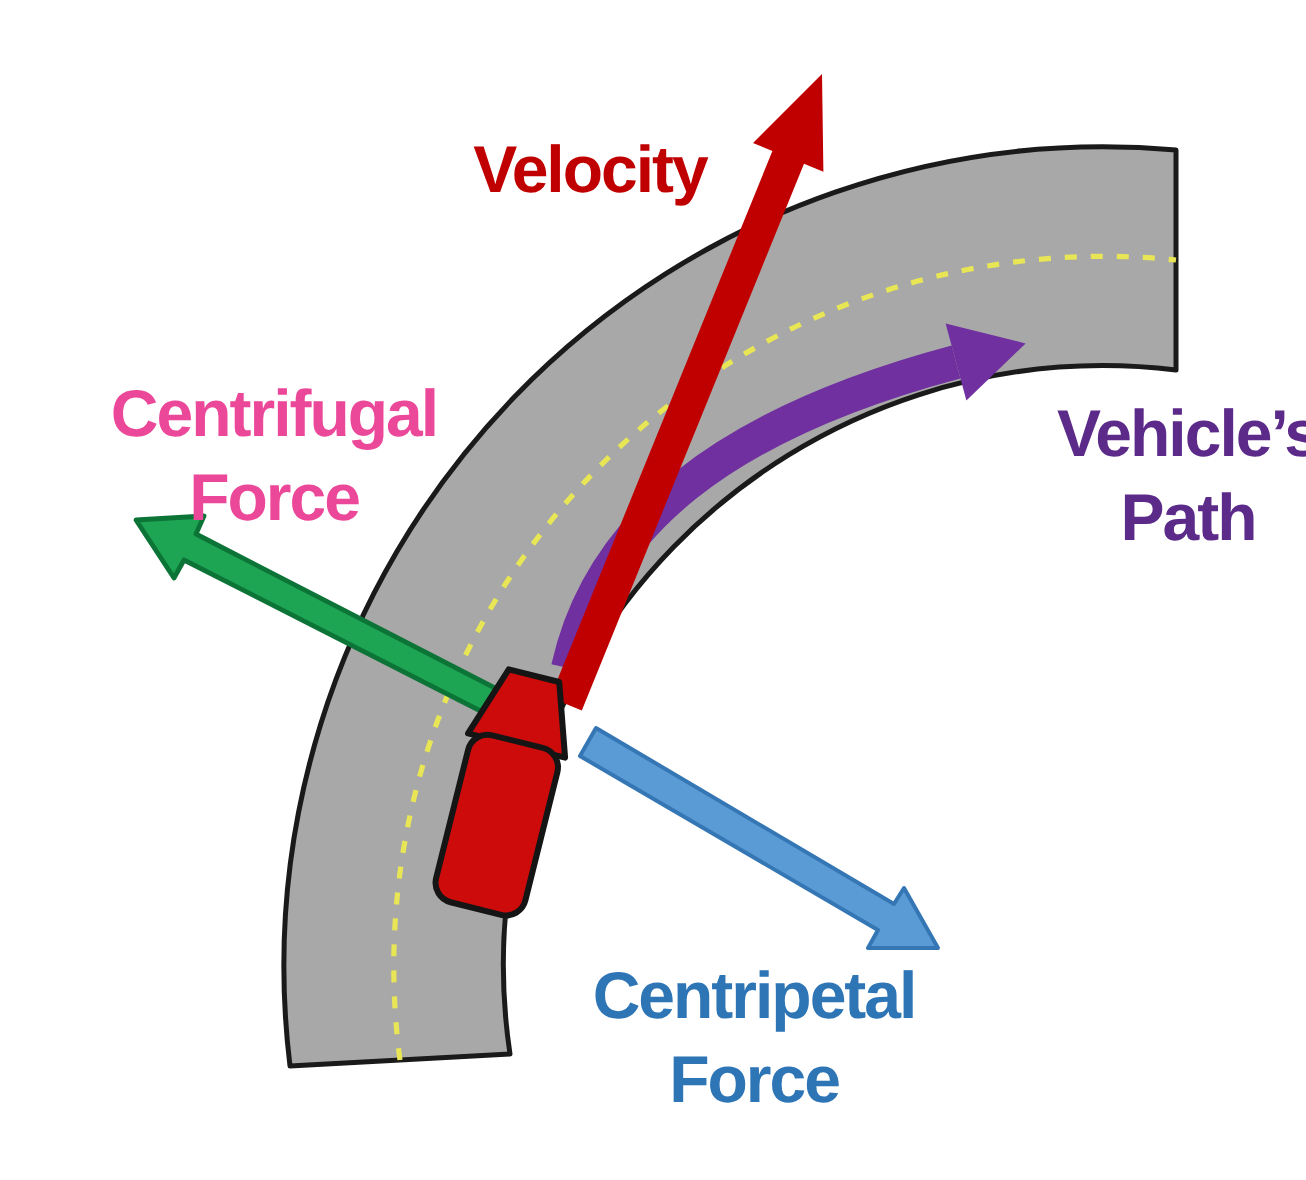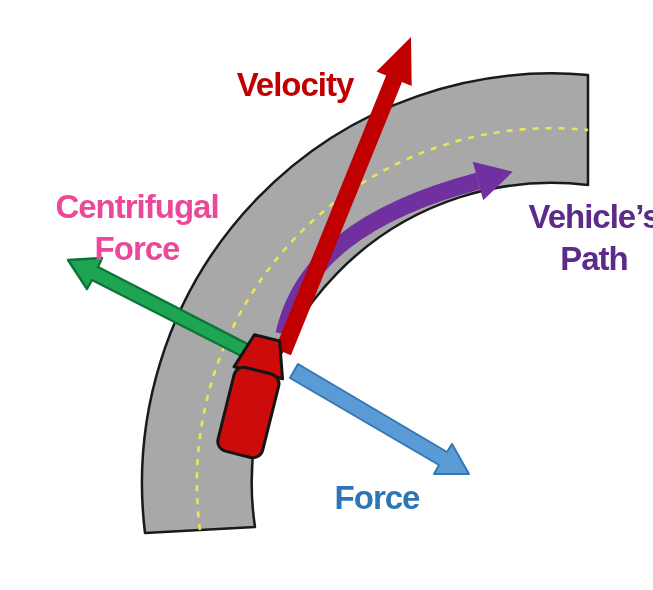--- a/index.html
+++ b/index.html
@@ -62,16 +62,17 @@
     <span>Centrifugal</span>
     <span>Force</span>
   </div>
 
   <div class="lbl lbl-path">
     <span>Vehicle’s</span>
     <span>Path</span>
   </div>
 
   <div class="lbl lbl-centripetal">
+    <span>Centripetal</span>
     <span>Force</span>
   </div>
 
 </div>
 
 </body></html>

